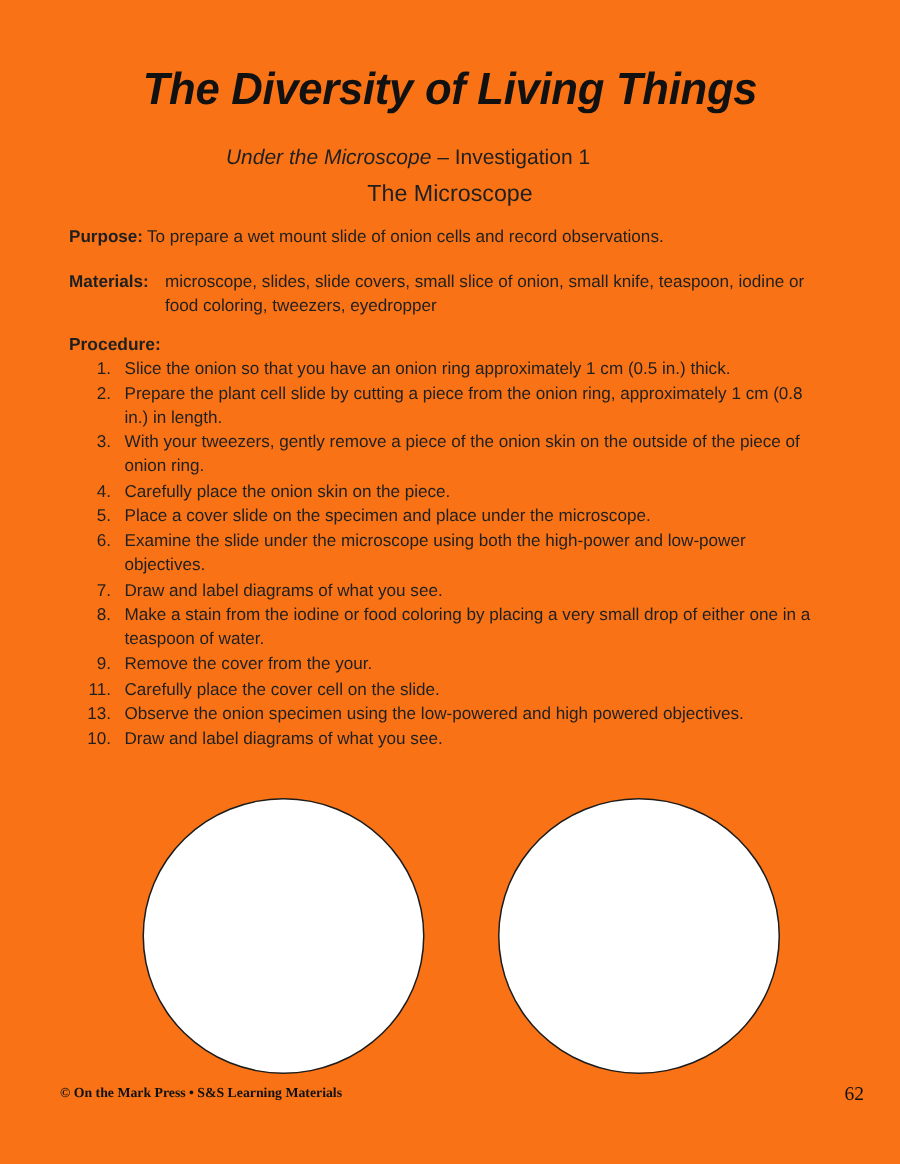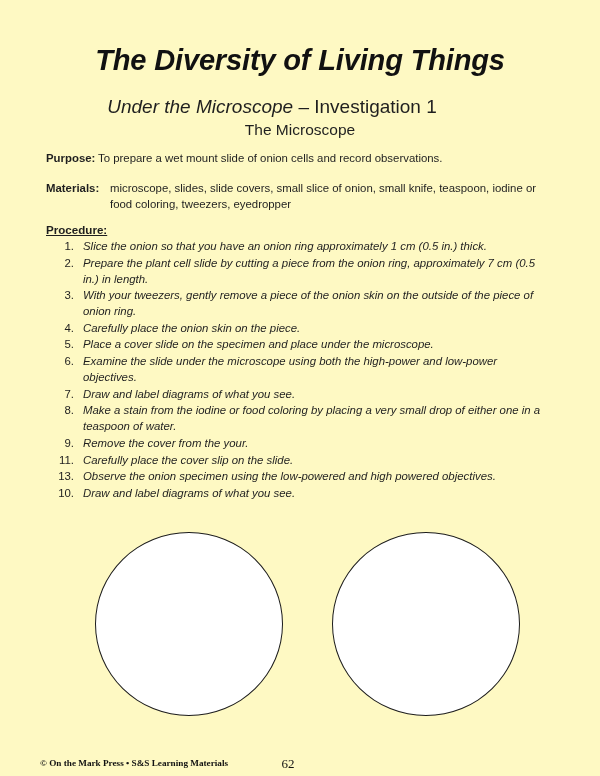--- a/index.html
+++ b/index.html
@@ -5,21 +5,21 @@
 <style>
   html, body {
     margin: 0;
     padding: 0;
     background: #ffffff;
   }
   .page {
     position: relative;
     width: 600px;
     height: 776px;
-    background: #fef9c3;
+    background: #f97316;
     overflow: hidden;
     font-family: "Liberation Sans", "DejaVu Sans", sans-serif;
     color: #1a1a1a;
     -webkit-font-smoothing: antialiased;
   }
 
   
   .title-main {
     position: absolute;
     left: 0;
@@ -35,21 +35,21 @@
     line-height: 1.05;
     transform: scaleX(0.97);
     transform-origin: center center;
   }
   .subtitle-line {
     position: absolute;
     left: 0;
     top: 96px;
     width: 544px;
     text-align: center;
-    font-size: 19px;
+    font-size: 14px;
     font-weight: 400;
     color: #1f1f1f;
     line-height: 1.2;
   }
   .subtitle-line .ital {
     font-style: italic;
   }
   .subtitle-line2 {
     position: absolute;
     left: 0;
@@ -87,21 +87,20 @@
   #materials-row .field-label { width: 64px; }
 
   
   .procedure-heading {
     position: absolute;
     left: 46px;
     top: 223px;
     font-size: 11.6px;
     font-weight: 700;
     color: #1f1f1f;
-    text-decoration: underline;
   }
   .procedure-list {
     position: absolute;
     left: 46px;
     top: 238px;
     width: 508px;
     margin: 0;
     padding: 0;
     list-style: none;
     font-size: 11.4px;
@@ -116,21 +115,20 @@
   .proc-num {
     flex: 0 0 28px;
     width: 28px;
     text-align: right;
     padding-right: 9px;
     box-sizing: content-box;
     white-space: nowrap;
   }
   .proc-text {
     flex: 1 1 auto;
-    font-style: italic;
   }
 
   
   .circle {
     position: absolute;
     border: 1.7px solid #1c1c1c;
     border-radius: 50%;
     background: #ffffff;
     box-sizing: border-box;
   }
@@ -151,34 +149,33 @@
   .footer {
     position: absolute;
     left: 0;
     top: 723px;
     width: 600px;
     height: 16px;
     font-family: "Liberation Serif", "DejaVu Serif", serif;
     font-size: 9.2px;
     font-weight: 700;
     color: #111111;
-    margin-top: 35px;
   }
   .footer-left {
     position: absolute;
     left: 40px;
     top: 0;
     white-space: nowrap;
   }
   .footer-page {
     position: absolute;
     left: 0;
     top: -2px;
     width: 576px;
-    text-align: center;
+    text-align: right;
     font-size: 13px;
     font-weight: 400;
   }
   .footer-right {
     position: absolute;
     right: 40px;
     top: 0;
     white-space: nowrap;
   }
 </style>
@@ -207,21 +204,21 @@
 
   <div class="procedure-heading">Procedure:</div>
 
   <ol class="procedure-list" id="procedure-list">
       <li>
         <span class="proc-num">1.</span>
         <span class="proc-text">Slice the onion so that you have an onion ring approximately 1 cm (0.5 in.) thick.</span>
       </li>
       <li>
         <span class="proc-num">2.</span>
-        <span class="proc-text">Prepare the plant cell slide by cutting a piece from the onion ring, approximately 7 cm (0.5 in.) in length.</span>
+        <span class="proc-text">Prepare the plant cell slide by cutting a piece from the onion ring, approximately 1 cm (0.8 in.) in length.</span>
       </li>
       <li>
         <span class="proc-num">3.</span>
         <span class="proc-text">With your tweezers, gently remove a piece of the onion skin on the outside of the piece of onion ring.</span>
       </li>
       <li>
         <span class="proc-num">4.</span>
         <span class="proc-text">Carefully place the onion skin on the piece.</span>
       </li>
       <li>
@@ -239,21 +236,21 @@
       <li>
         <span class="proc-num">8.</span>
         <span class="proc-text">Make a stain from the iodine or food coloring by placing a very small drop of either one in a teaspoon of water.</span>
       </li>
       <li>
         <span class="proc-num">9.</span>
         <span class="proc-text">Remove the cover from the your.</span>
       </li>
       <li>
         <span class="proc-num">11.</span>
-        <span class="proc-text">Carefully place the cover slip on the slide.</span>
+        <span class="proc-text">Carefully place the cover cell on the slide.</span>
       </li>
       <li>
         <span class="proc-num">13.</span>
         <span class="proc-text">Observe the onion specimen using the low-powered and high powered objectives.</span>
       </li>
       <li>
         <span class="proc-num">10.</span>
         <span class="proc-text">Draw and label diagrams of what you see.</span>
       </li>
     </ol>

